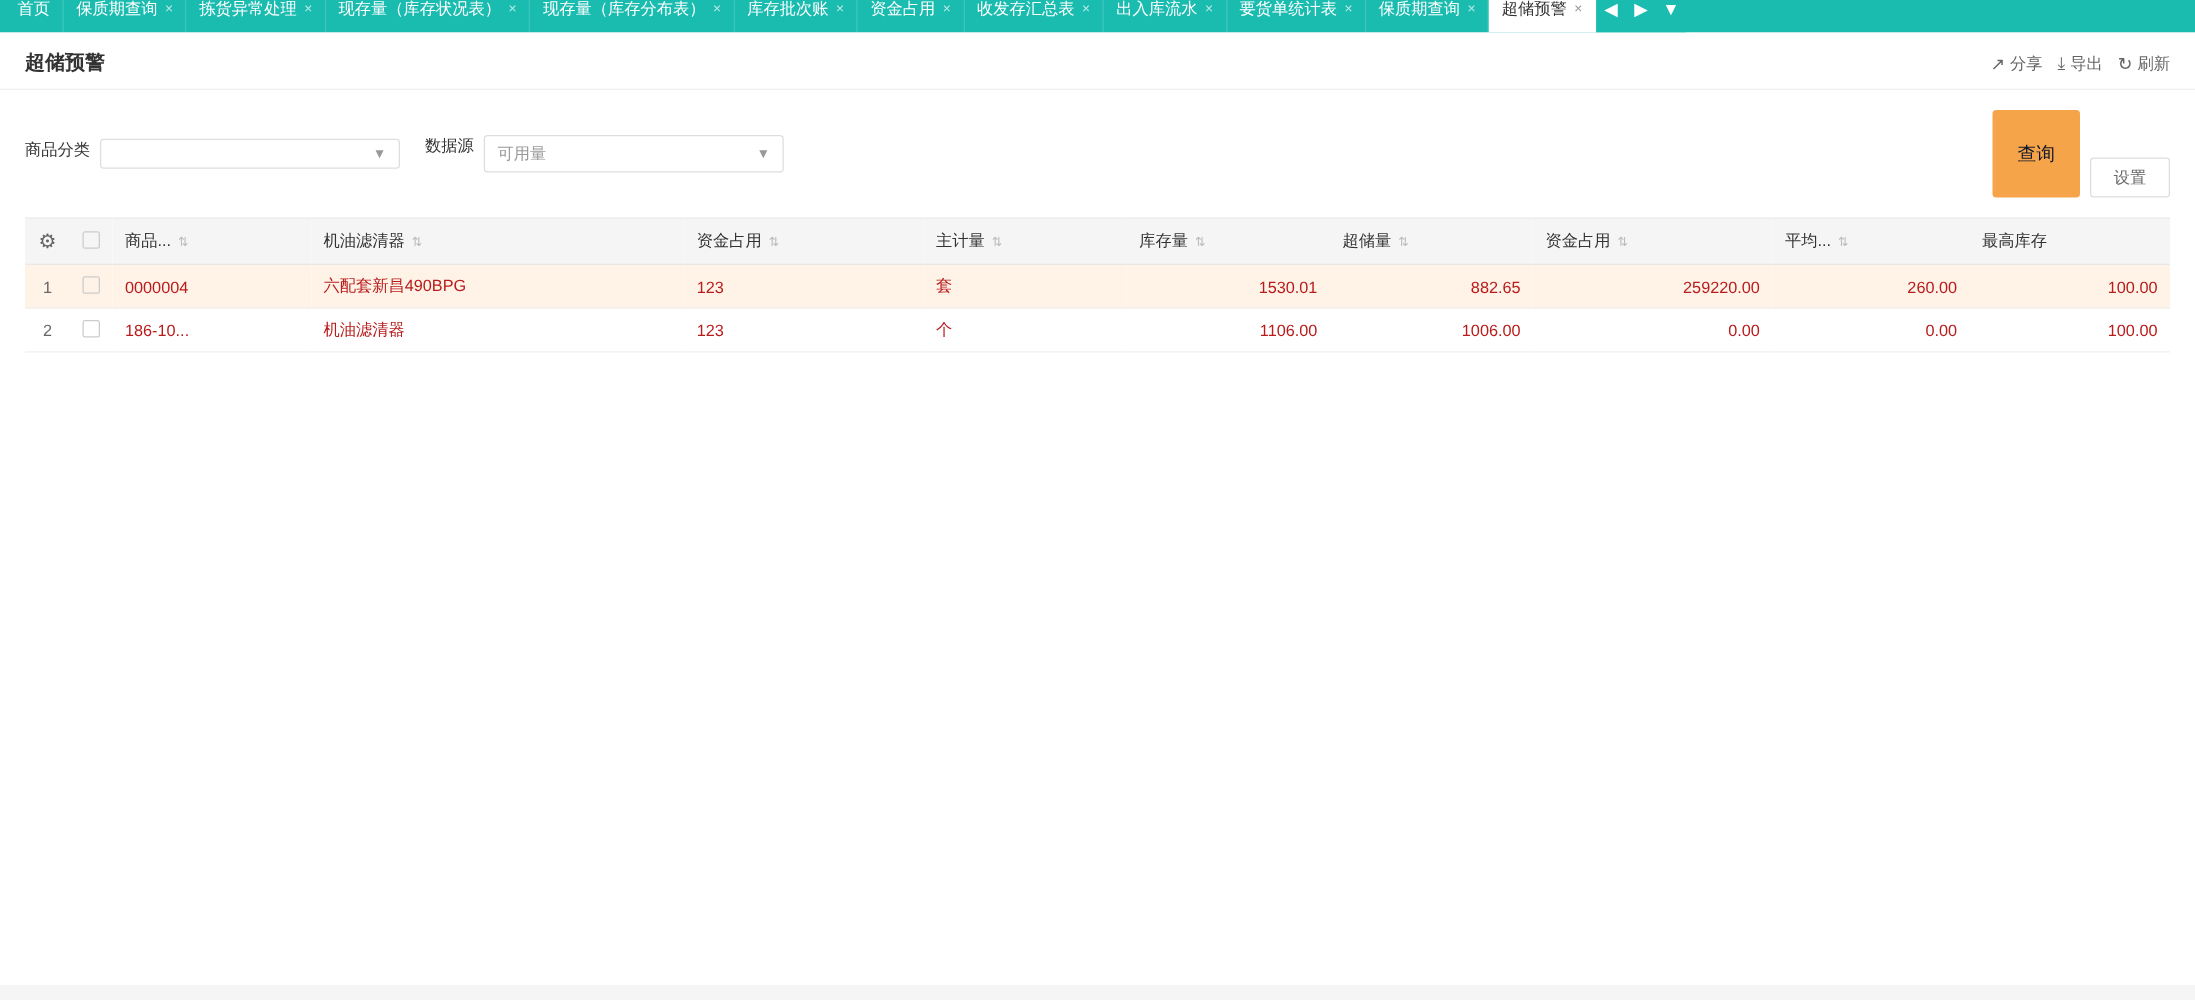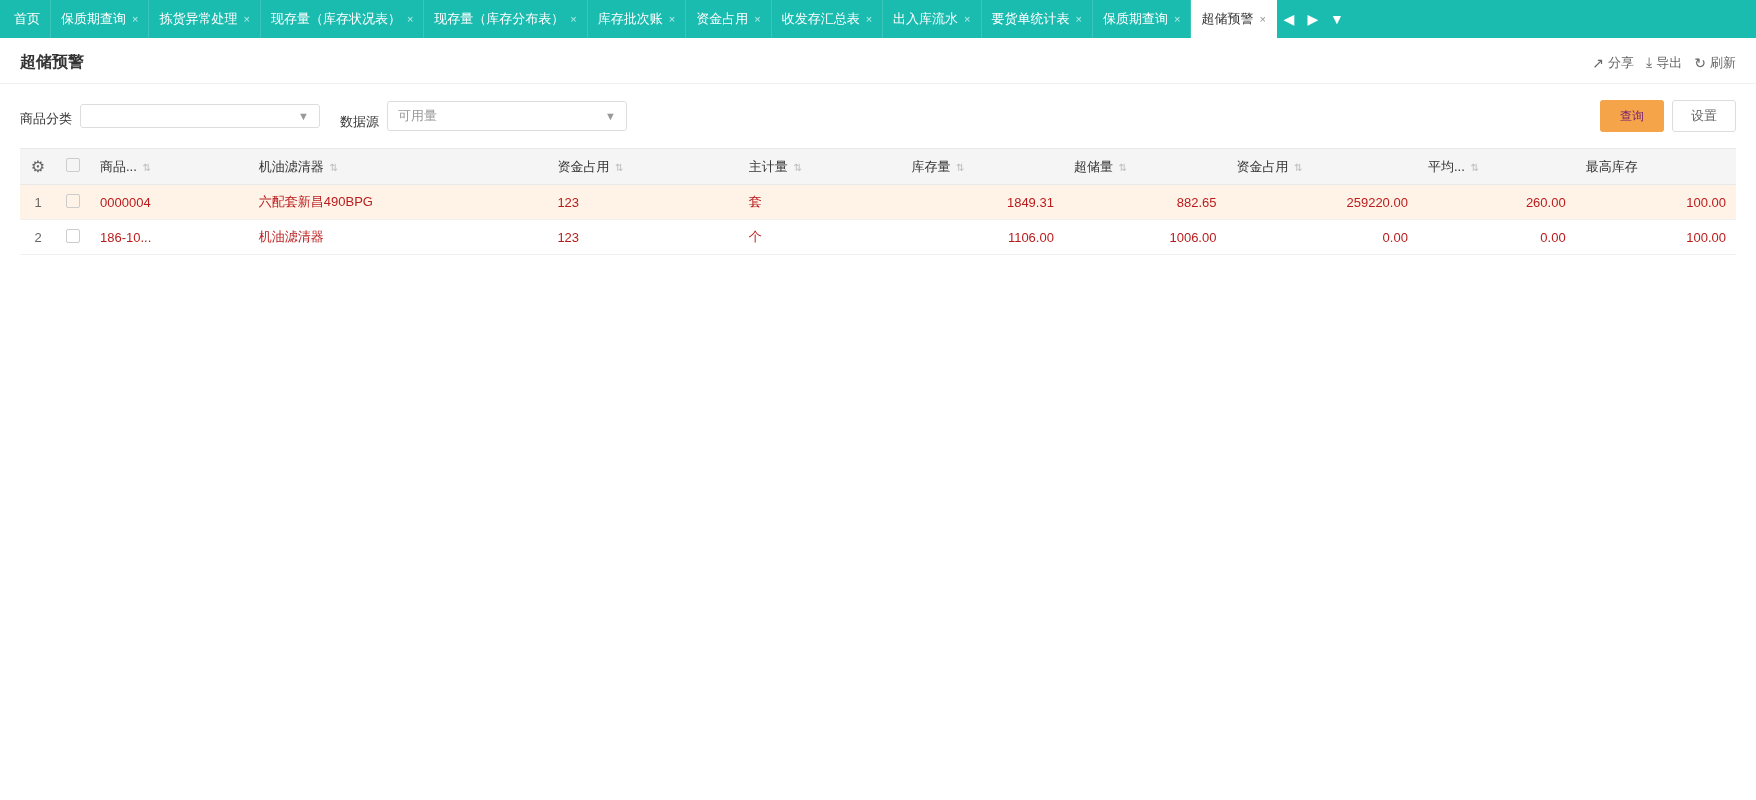--- a/index.html
+++ b/index.html
@@ -3,21 +3,21 @@
   <meta charset="utf-8">
   <style>
     * { box-sizing: border-box; margin: 0; padding: 0; }
     body { font-family: 'Microsoft YaHei', Arial, sans-serif; font-size: 13px; background: #f5f5f5; color: #333; overflow-x: hidden; }
 
     
     .top-nav {
       display: flex;
       align-items: flex-end;
       background: #1abcb0;
-      height: 38px;
+      height: 26px;
       padding: 0 4px;
       overflow: hidden;
       white-space: nowrap;
     }
     .nav-item {
       display: inline-flex;
       align-items: center;
       padding: 0 10px;
       height: 38px;
       color: #fff;
@@ -88,21 +88,21 @@
     
     .filter-area {
       display: flex;
       align-items: center;
       padding: 16px 20px;
       gap: 20px;
       flex-wrap: wrap;
     }
     .filter-group {
       display: flex;
-      align-items: flex-end;
+      align-items: flex-start;
       gap: 8px;
     }
     .filter-label {
       font-size: 13px;
       color: #333;
       white-space: nowrap;
     }
     .filter-select {
       display: inline-flex;
       align-items: center;
@@ -112,36 +112,37 @@
       width: 240px;
       background: #fff;
       cursor: pointer;
       justify-content: space-between;
       font-size: 13px;
       color: #999;
     }
     .filter-select .arrow { color: #999; font-size: 11px; }
     .btn-query {
       background: #f5a44a;
-      color: #701a75;
+      color: #0f172a;
       border: none;
       border-radius: 3px;
       padding: 7px 20px;
       cursor: pointer;
-      font-size: 12px;
+      font-size: 15px;
       margin-left: auto;
     }
     .btn-settings {
       background: #fff;
       color: #666;
       border: 1px solid #ddd;
       border-radius: 3px;
       padding: 6px 18px;
       cursor: pointer;
       font-size: 13px;
+      margin-top: 38px;
     }
 
     
     .table-wrapper {
       padding: 0 20px;
     }
     table {
       width: 100%;
       border-collapse: collapse;
       font-size: 13px;
@@ -343,21 +344,21 @@
           <td class="row-index col-center">
             <span>1</span>
           </td>
           <td class="checkbox-cell">
             <span class="cb"></span>
           </td>
           <td>0000004</td>
           <td>六配套新昌490BPG</td>
           <td>123</td>
           <td>套</td>
-          <td class="col-right">1849.31</td>
+          <td class="col-right">1530.01</td>
           <td class="col-right">882.65</td>
           <td class="col-right">259220.00</td>
           <td class="col-right">260.00</td>
           <td class="col-right">100.00</td>
         </tr>
 
         <tr>
           <td class="row-index col-center">
             <span>2</span>
           </td>

